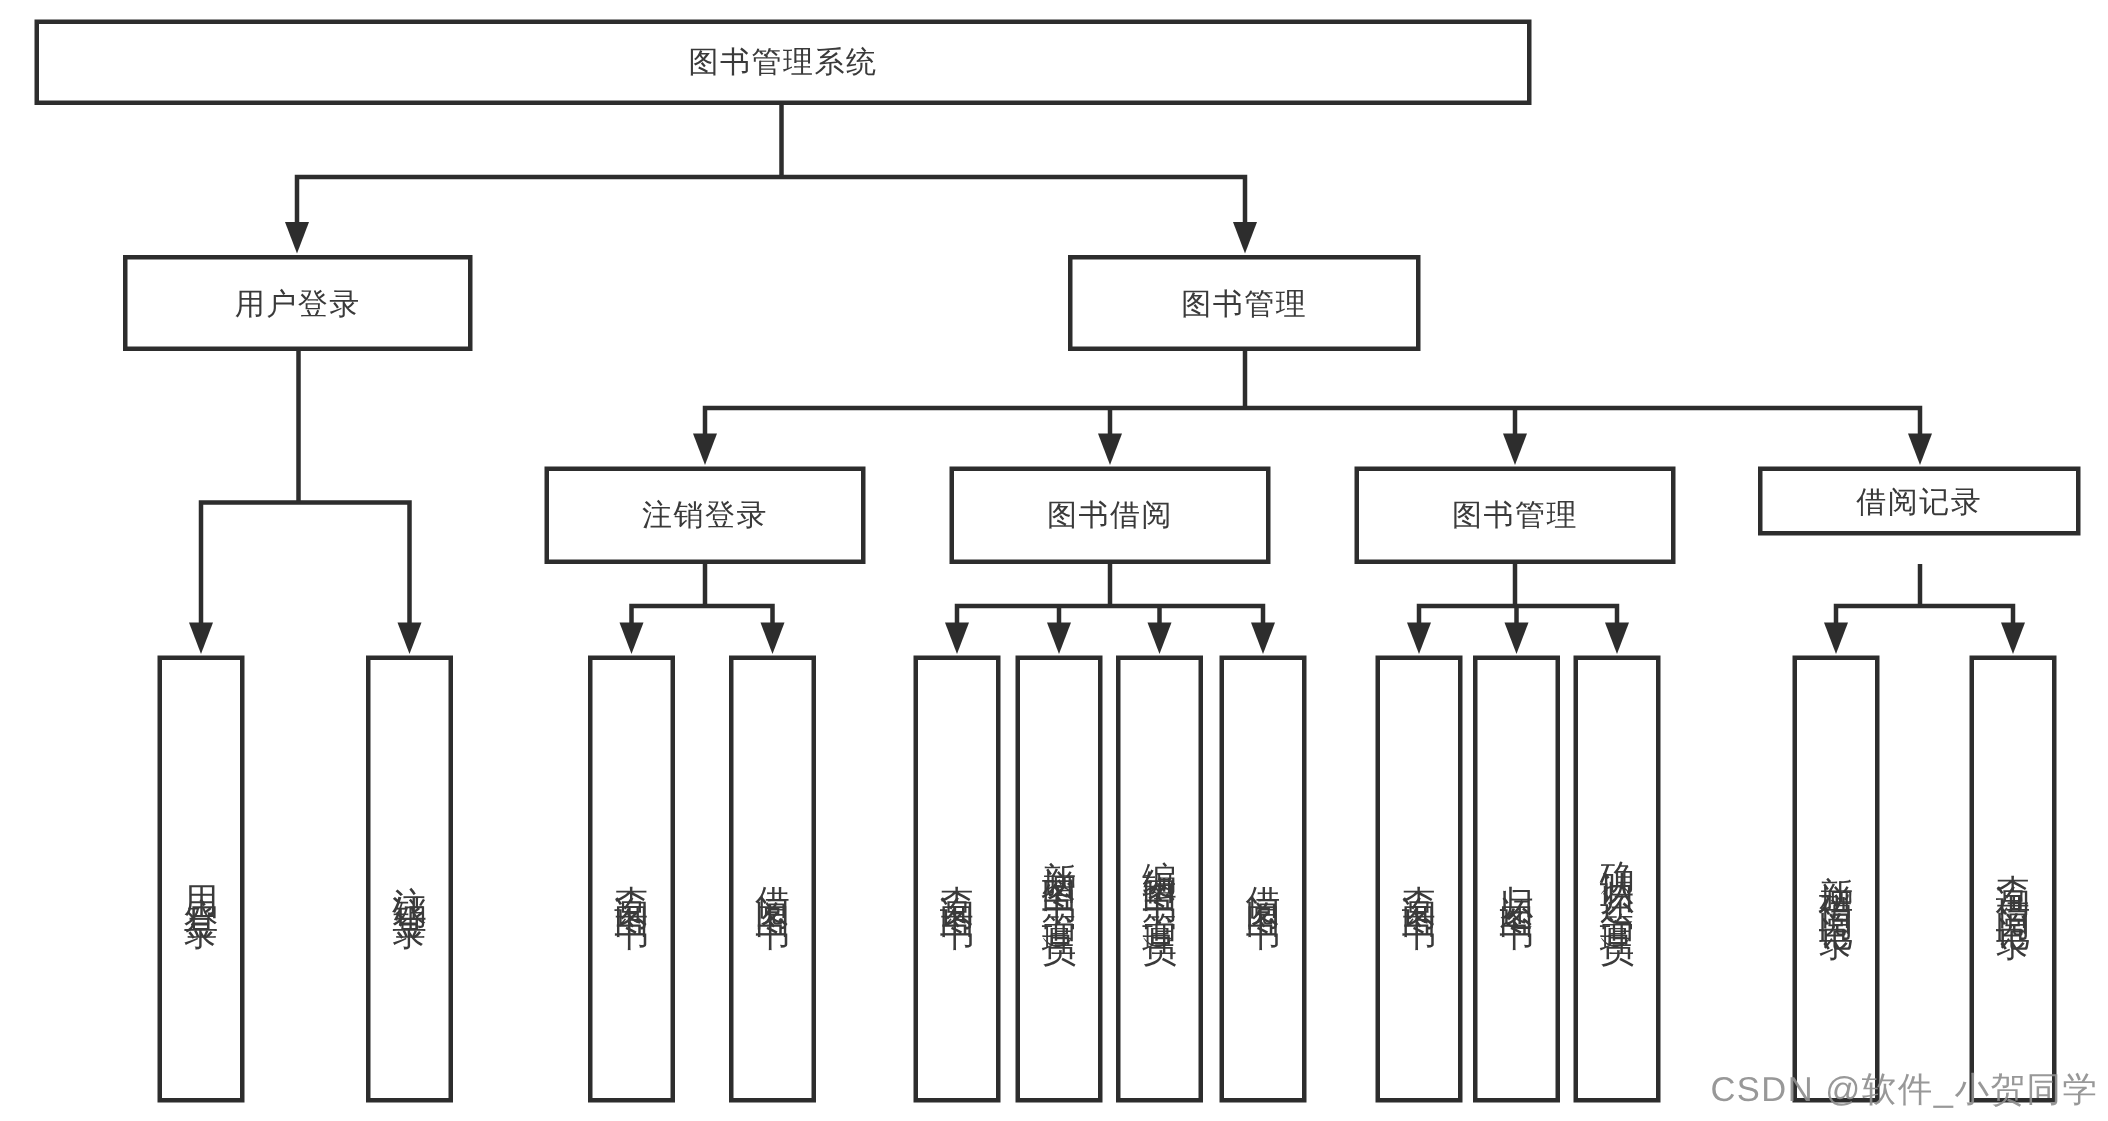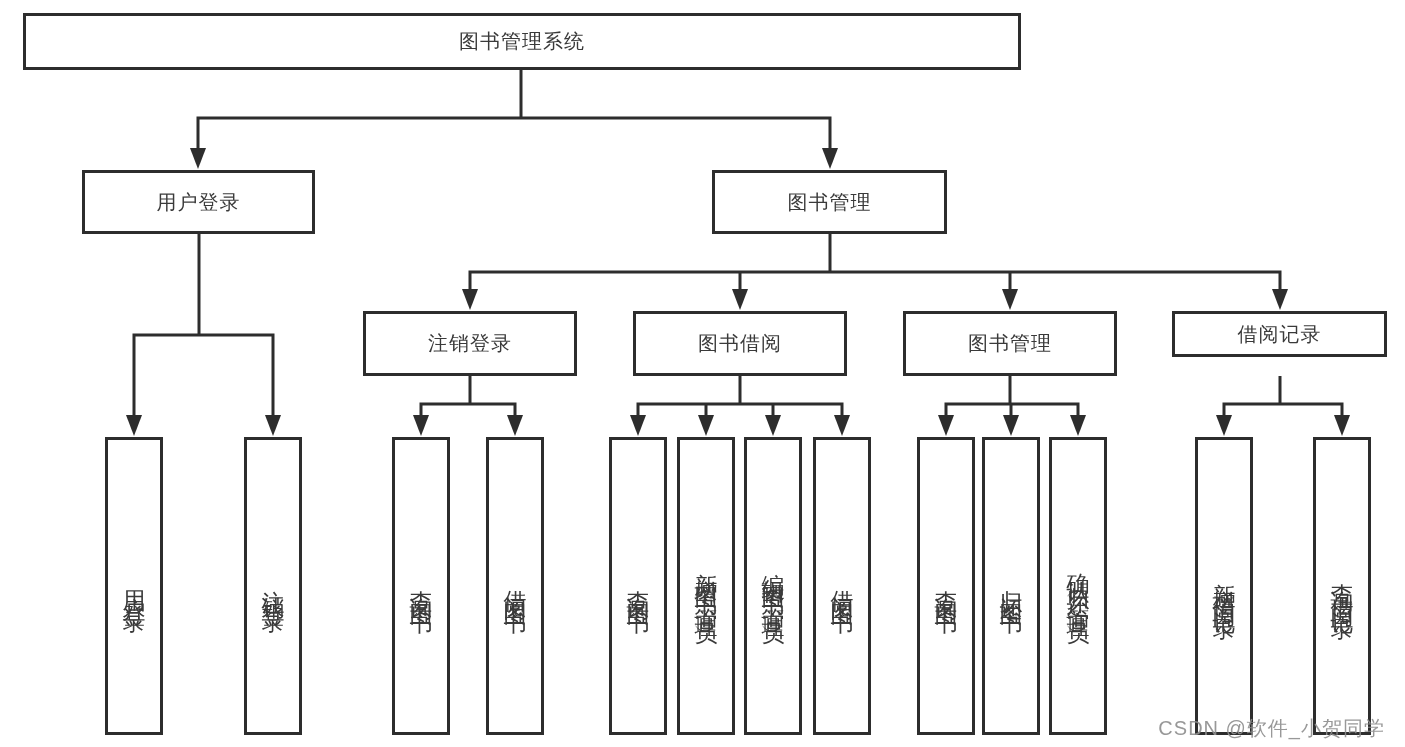--- a/index.html
+++ b/index.html
@@ -13,22 +13,22 @@
     border:3px solid #2d2d2d;color:#3a3a3a;z-index:2;
     display:flex;align-items:center;justify-content:center;
   }
   .node{font-size:20px;letter-spacing:1px;white-space:nowrap;}
   .leaf{top:437px;height:298px;width:58px;}
   .vtext{
     writing-mode:vertical-rl;text-orientation:mixed;
     font-size:23px;letter-spacing:7px;line-height:1;color:#3a3a3a;
   }
   #watermark{
-    position:absolute;right:20px;bottom:5px;z-index:3;
-    font-size:20px;color:rgba(143,143,143,0.92);letter-spacing:1px;white-space:nowrap;
+    position:absolute;right:6px;bottom:5px;z-index:3;
+    font-size:23px;color:rgba(143,143,143,0.92);letter-spacing:1px;white-space:nowrap;
   }
 </style>
 </head>
 <body>
 
 <div id="canvas">
 
   <svg id="wires" viewBox="0 0 1405 747" xmlns="http://www.w3.org/2000/svg">
     <g stroke="#2d2d2d" stroke-width="3" fill="none">
 

